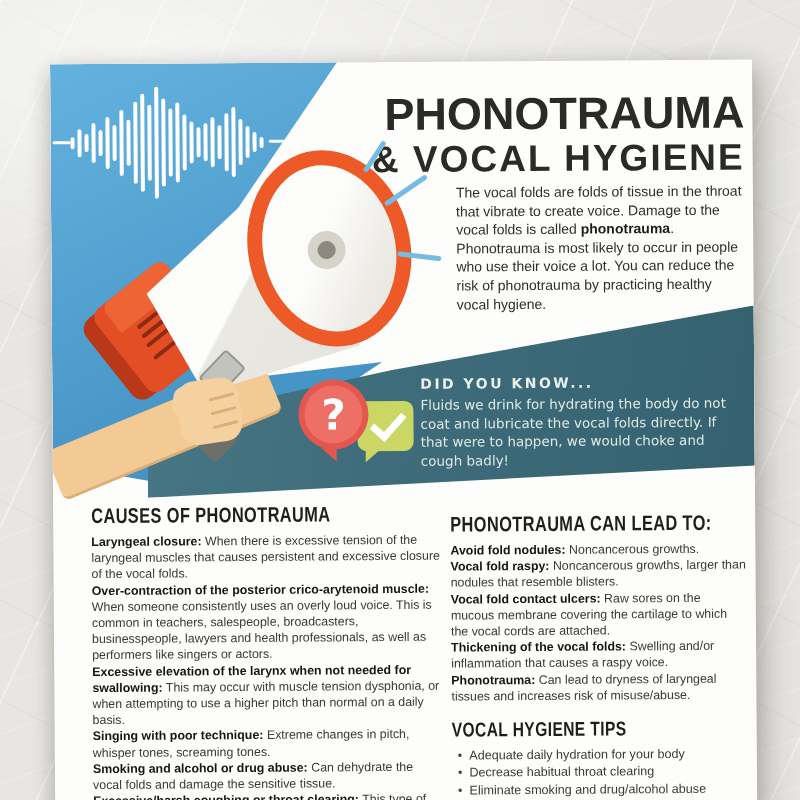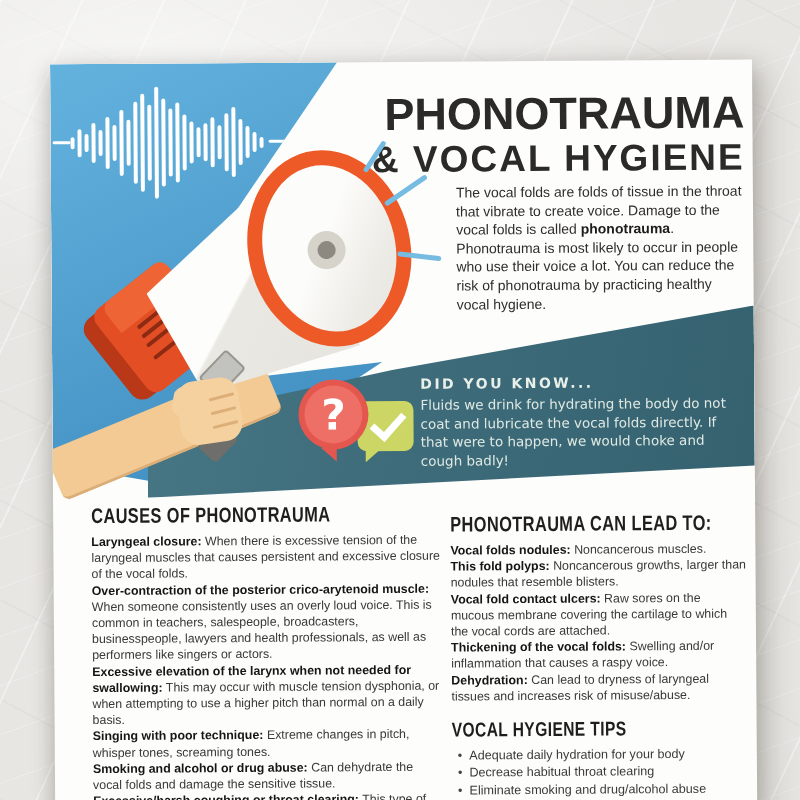--- a/index.html
+++ b/index.html
@@ -193,25 +193,25 @@
     <p class="item"><b>Laryngeal closure:</b> <span>When there is excessive tension of the laryngeal muscles that causes persistent and excessive closure of the vocal folds.</span></p>
     <p class="item"><b>Over-contraction of the posterior crico-arytenoid muscle:</b> <span>When someone consistently uses an overly loud voice. This is common in teachers, salespeople, broadcasters, businesspeople, lawyers and health professionals, as well as performers like singers or actors.</span></p>
     <p class="item"><b>Excessive elevation of the larynx when not needed for swallowing:</b> <span>This may occur with muscle tension dysphonia, or when attempting to use a higher pitch than normal on a daily basis.</span></p>
     <p class="item"><b>Singing with poor technique:</b> <span>Extreme changes in pitch, whisper tones, screaming tones.</span></p>
     <p class="item"><b>Smoking and alcohol or drug abuse:</b> <span>Can dehydrate the vocal folds and damage the sensitive tissue.</span></p>
     <p class="item"><b>Excessive/harsh coughing or throat clearing:</b> <span>This type of constant harsh contact between the vocal folds can stress the</span></p>
   </div>
 
   <div class="col col-right">
     <h3 class="heading h-leads">PHONOTRAUMA CAN LEAD TO:</h3>
-    <p class="item"><b>Vocal folds nodules:</b> <span>Noncancerous muscles.</span></p>
-    <p class="item"><b>This fold polyps:</b> <span>Noncancerous growths, larger than nodules that resemble blisters.</span></p>
+    <p class="item"><b>Avoid fold nodules:</b> <span>Noncancerous growths.</span></p>
+    <p class="item"><b>Vocal fold raspy:</b> <span>Noncancerous growths, larger than nodules that resemble blisters.</span></p>
     <p class="item"><b>Vocal fold contact ulcers:</b> <span>Raw sores on the mucous membrane covering the cartilage to which the vocal cords are attached.</span></p>
     <p class="item"><b>Thickening of the vocal folds:</b> <span>Swelling and/or inflammation that causes a raspy voice.</span></p>
-    <p class="item"><b>Dehydration:</b> <span>Can lead to dryness of laryngeal tissues and increases risk of misuse/abuse.</span></p>
+    <p class="item"><b>Phonotrauma:</b> <span>Can lead to dryness of laryngeal tissues and increases risk of misuse/abuse.</span></p>
 
     <h3 class="heading h-tips">VOCAL HYGIENE TIPS</h3>
     <p class="tip"><span class="blt">•</span><span>Adequate daily hydration for your body</span></p>
     <p class="tip"><span class="blt">•</span><span>Decrease habitual throat clearing</span></p>
     <p class="tip"><span class="blt">•</span><span>Eliminate smoking and drug/alcohol abuse</span></p>
     <p class="tip"><span>Avoid irritants in environment- smoke, exhaust, strong chemicals, dust, etc</span></p>
   </div>
 
 </div>
 

